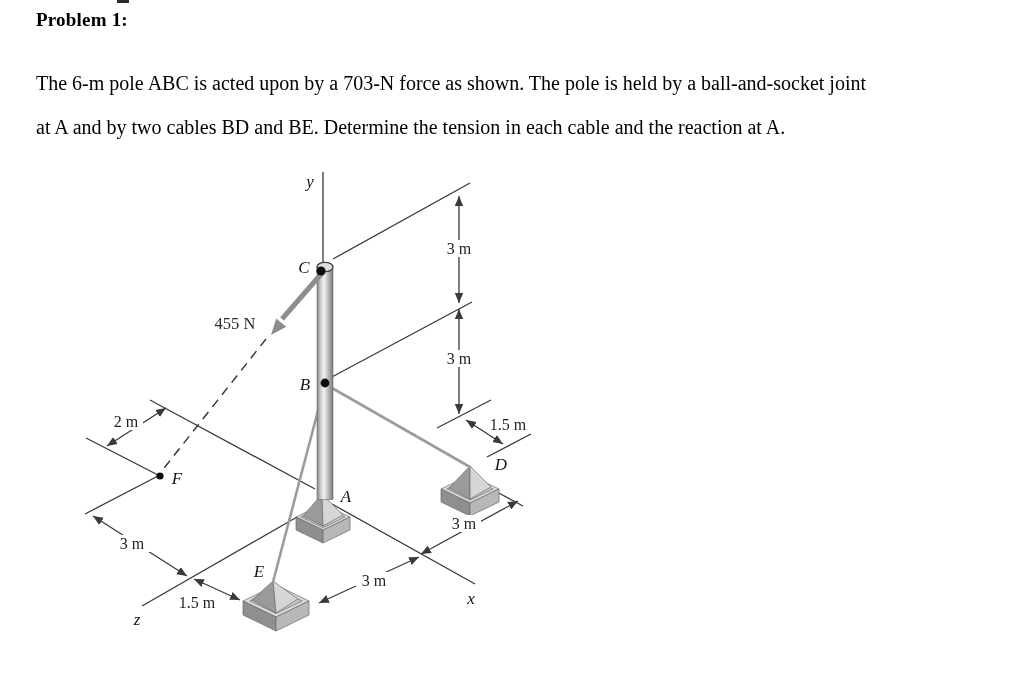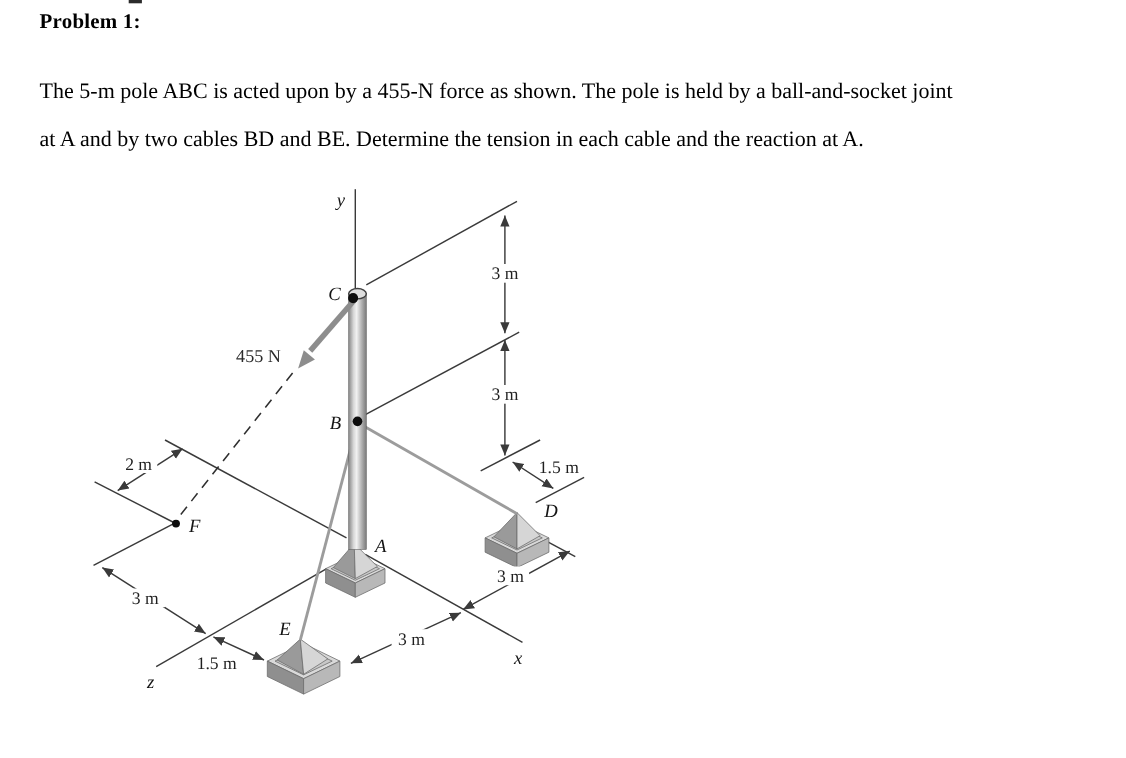--- a/index.html
+++ b/index.html
@@ -12,21 +12,21 @@
   .para-line2{top:112px;}
   svg text{font-family:"Liberation Serif","DejaVu Serif",serif;}
   .ptlabel{font-style:italic;font-size:17px;fill:#141414;}
   .dimlabel{font-size:16px;fill:#1f1f1f;}
   .forcelabel{font-size:16.5px;fill:#2a2a2a;}
 </style>
 </head>
 <body>
 
 <div class="doc-title">Problem 1:</div>
-<div class="para para-line1">The 5-m pole ABC is acted upon by a 455-N force as shown. The pole is held by a ball-and-socket joint</div>
+<div class="para para-line1">The 6-m pole ABC is acted upon by a 703-N force as shown. The pole is held by a ball-and-socket joint</div>
 <div class="para para-line2">at A and by two cables BD and BE. Determine the tension in each cable and the reaction at A.</div>
 
 <svg width="1024" height="689" viewBox="0 0 1024 689" style="position:absolute;left:0;top:0;">
   <defs>
     <marker id="arr" markerWidth="12" markerHeight="11" refX="10" refY="5" orient="auto-start-reverse" markerUnits="userSpaceOnUse">
       <path d="M0,0.8 L10,5 L0,9.2 Z" fill="#3a3a3a"></path>
     </marker>
     <linearGradient id="poleGrad" x1="0" y1="0" x2="1" y2="0">
       <stop offset="0" stop-color="#878787"></stop>
       <stop offset="0.28" stop-color="#d8d8d8"></stop>

